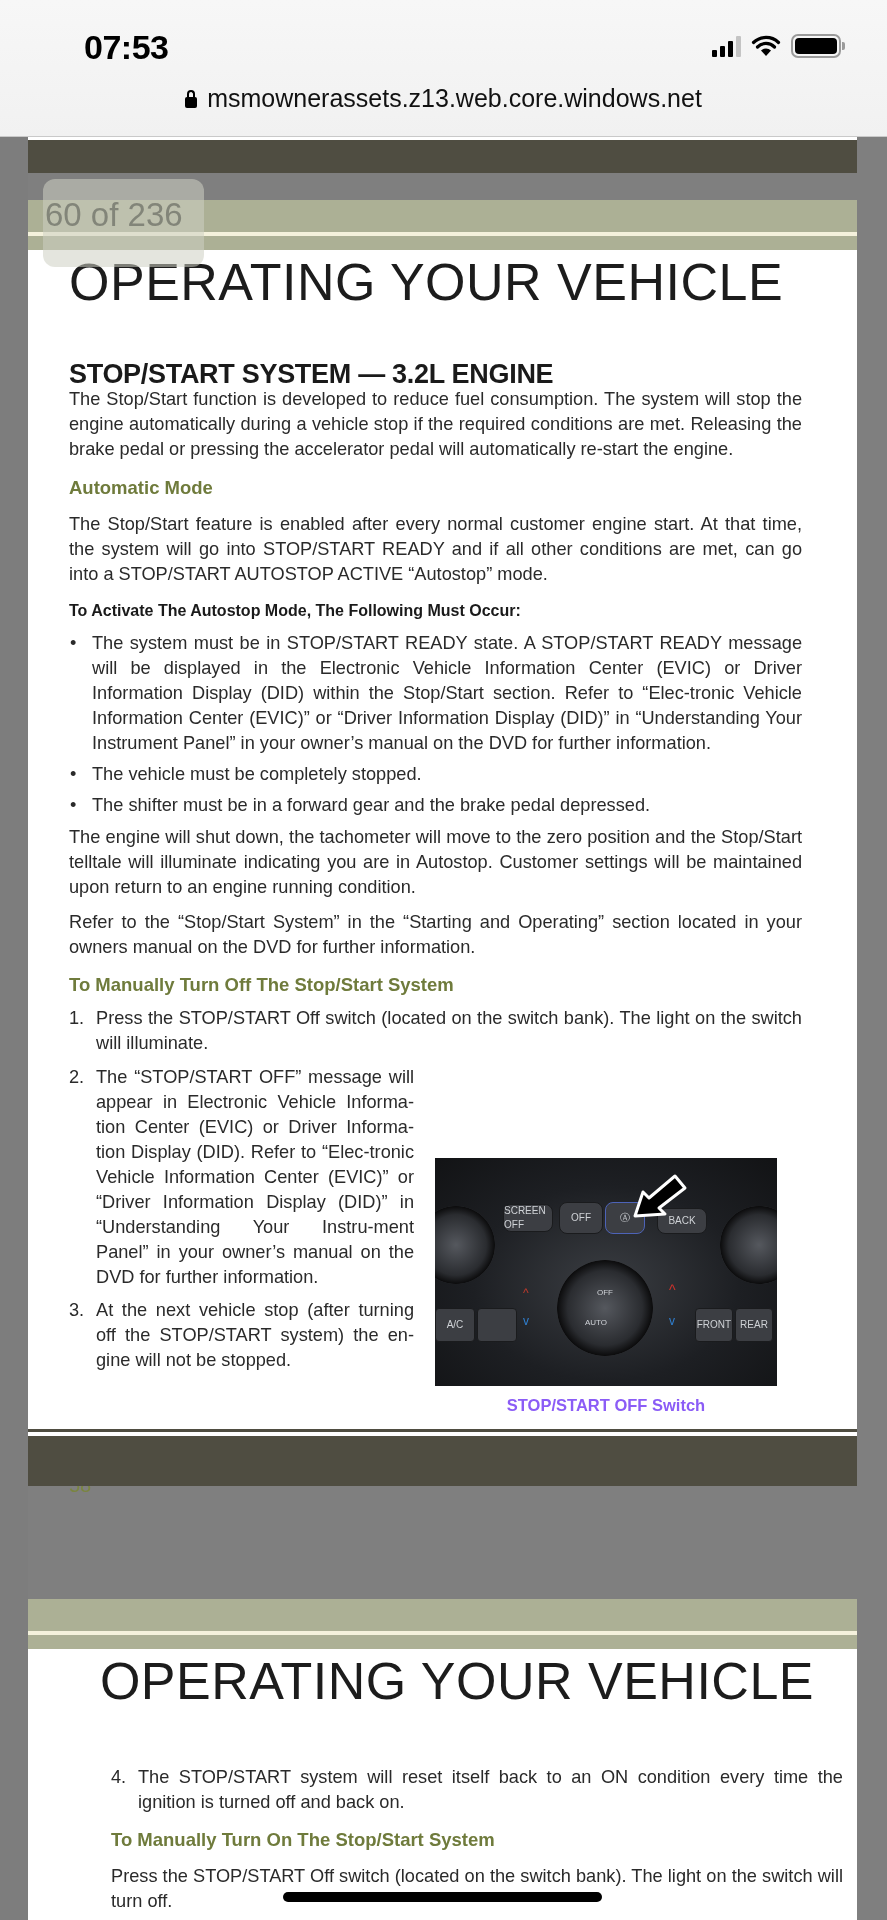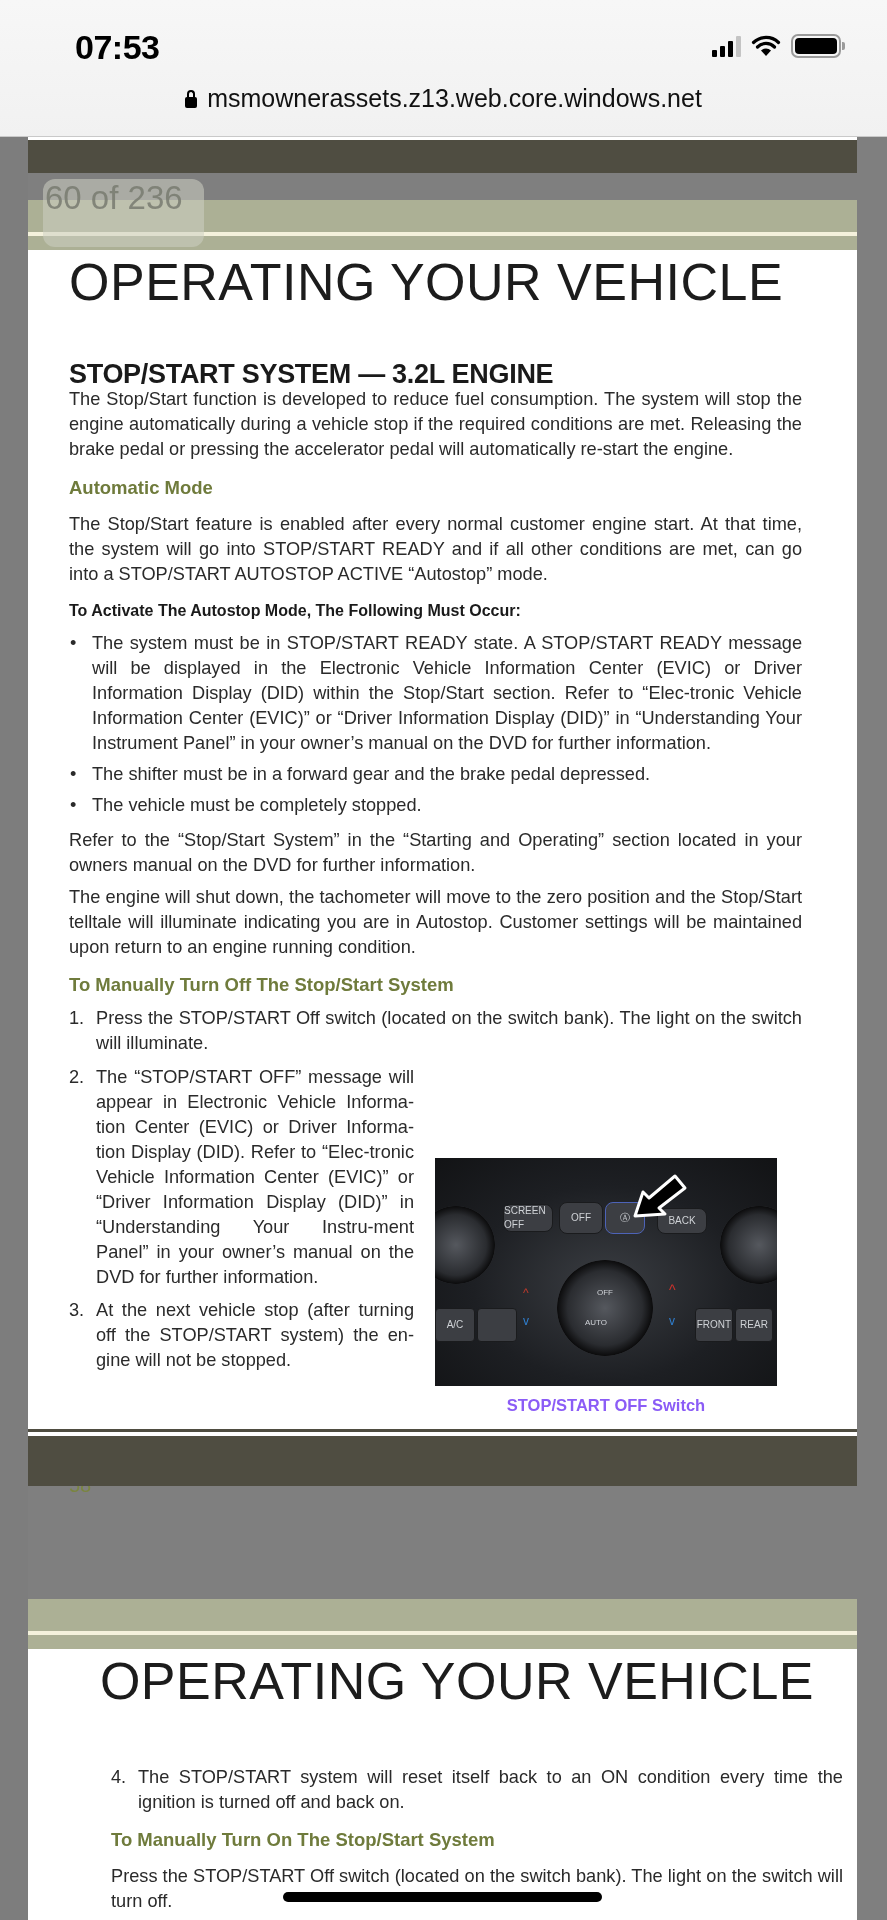--- a/index.html
+++ b/index.html
@@ -1,20 +1,20 @@
 <!DOCTYPE html>
 <html><head>
 <meta charset="utf-8">
 <style>
   * { box-sizing: border-box; margin: 0; padding: 0; }
   html, body { width: 887px; height: 1920px; overflow: hidden; background: #7f7f7f; font-family: "Liberation Sans", sans-serif; }
 
   
   .chrome { position: absolute; left: 0; top: 0; width: 887px; height: 137px; background: linear-gradient(#f7f7f7, #f1f1f1); border-bottom: 1px solid #c9c9c9; z-index: 5; }
-  .time { position: absolute; left: 75px; top: 28px; font-size: 34px; font-weight: bold; color: #000; letter-spacing: -0.5px; }
+  .time { position: absolute; left: 84px; top: 28px; font-size: 34px; font-weight: bold; color: #000; letter-spacing: -0.5px; }
   .status-icons { position: absolute; right: 46px; top: 34px; display: flex; align-items: center; gap: 10px; }
   .signal { display: flex; align-items: flex-end; gap: 3px; height: 22px; }
   .signal span { width: 5px; background: #000; border-radius: 1px; }
   .signal span.dim { background: #c4c4c4; }
   .battery { width: 50px; height: 24px; border: 2px solid #9a9a9a; border-radius: 7px; padding: 2px; position: relative; }
   .battery .fill { width: 100%; height: 100%; background: #000; border-radius: 4px; }
   .battery::after { content: ""; position: absolute; right: -6px; top: 6px; width: 3px; height: 8px; background: #9a9a9a; border-radius: 0 2px 2px 0; }
   .url { position: absolute; left: 0; right: 0; top: 84px; text-align: center; font-size: 25px; color: #111; }
   .url .lock { display: inline-block; width: 12px; height: 11px; background: #000; border-radius: 2px; position: relative; margin-right: 10px; vertical-align: -1px; }
   .url .lock::before { content: ""; position: absolute; left: 2px; top: -7px; width: 4px; height: 6px; border: 2px solid #000; border-bottom: none; border-radius: 5px 5px 0 0; }
@@ -39,21 +39,21 @@
   ol.num li .n { position: absolute; left: 0; top: 0; }
 
   .fig { position: absolute; }
   .photo { width: 342px; height: 228px; background: radial-gradient(ellipse at 50% 55%, #3a3d42 0%, #1d1f23 55%, #121315 100%); position: relative; overflow: hidden; }
   .caption { text-align: center; font-weight: bold; font-size: 16.5px; color: #8b5cf6; margin-top: 10px; }
   .knob { position: absolute; border-radius: 50%; background: radial-gradient(circle, #55585e 0%, #2a2c30 55%, #0c0c0d 70%, #6c6f75 74%, #202124 80%); }
   .btn-s { position: absolute; background: #3c3e43; border-radius: 8px; color: #cfd2d6; font-size: 10px; text-align: left; display: flex; align-items: center; justify-content: center; border: 1px solid #1a1b1d; line-height: 14px; }
   .arrow { position: absolute; }
   .page-num { position: absolute; left: 41px; font-size: 20px; color: #7a8540; }
 
-  .overlay-pg { position: absolute; left: 43px; top: 179px; width: 161px; height: 68px; background: rgba(205,208,195,0.55); border-radius: 12px; color: rgba(120,122,112,0.85); font-size: 33px; padding-left: 2px; z-index: 3; }
+  .overlay-pg { position: absolute; left: 43px; top: 179px; width: 161px; height: 88px; background: rgba(205,208,195,0.55); border-radius: 12px; color: rgba(120,122,112,0.85); font-size: 33px; padding-left: 2px; padding-top: 17px; z-index: 3; }
   .home-ind { position: absolute; left: 283px; top: 1892px; width: 319px; height: 10px; background: #000; border-radius: 6px; z-index: 6; }
   .scroll-shadow-l { position: absolute; left: 0; top: 137px; width: 28px; height: 1783px; background: #7d7d7d; }
 </style>
 </head>
 <body>
 
 <div class="chrome">
   <div class="time">07:53</div>
   <div class="status-icons">
     <div class="signal">
@@ -88,25 +88,25 @@
   <div class="title" style="left:41px;top:52px;">OPERATING YOUR VEHICLE</div>
 
   <div class="content" style="top:162px;">
     <h2 class="sec">STOP/START SYSTEM — 3.2L ENGINE</h2>
     <p style="">The Stop/Start function is developed to reduce fuel consumption. The system will stop the engine automatically during a vehicle stop if the required conditions are met. Releasing the brake pedal or pressing the accelerator pedal will automatically re-start the engine.</p>
     <h3 class="sub" style="margin-top:13px;">Automatic Mode</h3>
     <p style="margin-top:12px;">The Stop/Start feature is enabled after every normal customer engine start. At that time, the system will go into STOP/START READY and if all other conditions are met, can go into a STOP/START AUTOSTOP ACTIVE “Autostop” mode.</p>
     <h4 class="lead" style="margin-top:11px;">To Activate The Autostop Mode, The Following Must Occur:</h4>
     <ul class="bul" style="margin-top:8px;">
       <li>The system must be in STOP/START READY state. A STOP/START READY message will be displayed in the Electronic Vehicle Information Center (EVIC) or Driver Information Display (DID) within the Stop/Start section. Refer to “Elec-tronic Vehicle Information Center (EVIC)” or “Driver Information Display (DID)” in “Understanding Your Instrument Panel” in your owner’s manual on the DVD for further information.</li>
+      <li>The vehicle must be completely stopped.</li>
       <li>The shifter must be in a forward gear and the brake pedal depressed.</li>
-      <li>The vehicle must be completely stopped.</li>
     </ul>
+    <p style="margin-top:7px;">The engine will shut down, the tachometer will move to the zero position and the Stop/Start telltale will illuminate indicating you are in Autostop. Customer settings will be maintained upon return to an engine running condition.</p>
     <p style="margin-top:10px;">Refer to the “Stop/Start System” in the “Starting and Operating” section located in your owners manual on the DVD for further information.</p>
-    <p style="margin-top:7px;">The engine will shut down, the tachometer will move to the zero position and the Stop/Start telltale will illuminate indicating you are in Autostop. Customer settings will be maintained upon return to an engine running condition.</p>
     <h3 class="sub" style="margin-top:12px;">To Manually Turn Off The Stop/Start System</h3>
     <ol class="num" style="margin-top:9px;">
       <li><span class="n">1.</span><span>Press the STOP/START Off switch (located on the switch bank). The light on the switch will illuminate.</span></li>
       <li style="width:345px;margin-top:9px;"><span class="n">2.</span><span>The “STOP/START OFF” message will appear in Electronic Vehicle Informa-tion Center (EVIC) or Driver Informa-tion Display (DID). Refer to “Elec-tronic Vehicle Information Center (EVIC)” or “Driver Information Display (DID)” in “Understanding Your Instru-ment Panel” in your owner’s manual on the DVD for further information.</span></li>
       <li style="width:345px;margin-top:8px;"><span class="n">3.</span><span>At the next vehicle stop (after turning off the STOP/START system) the en-gine will not be stopped.</span></li>
     </ol>
   </div>
 
   <div class="fig" style="left:407px;top:958px;">
     <div class="photo">

